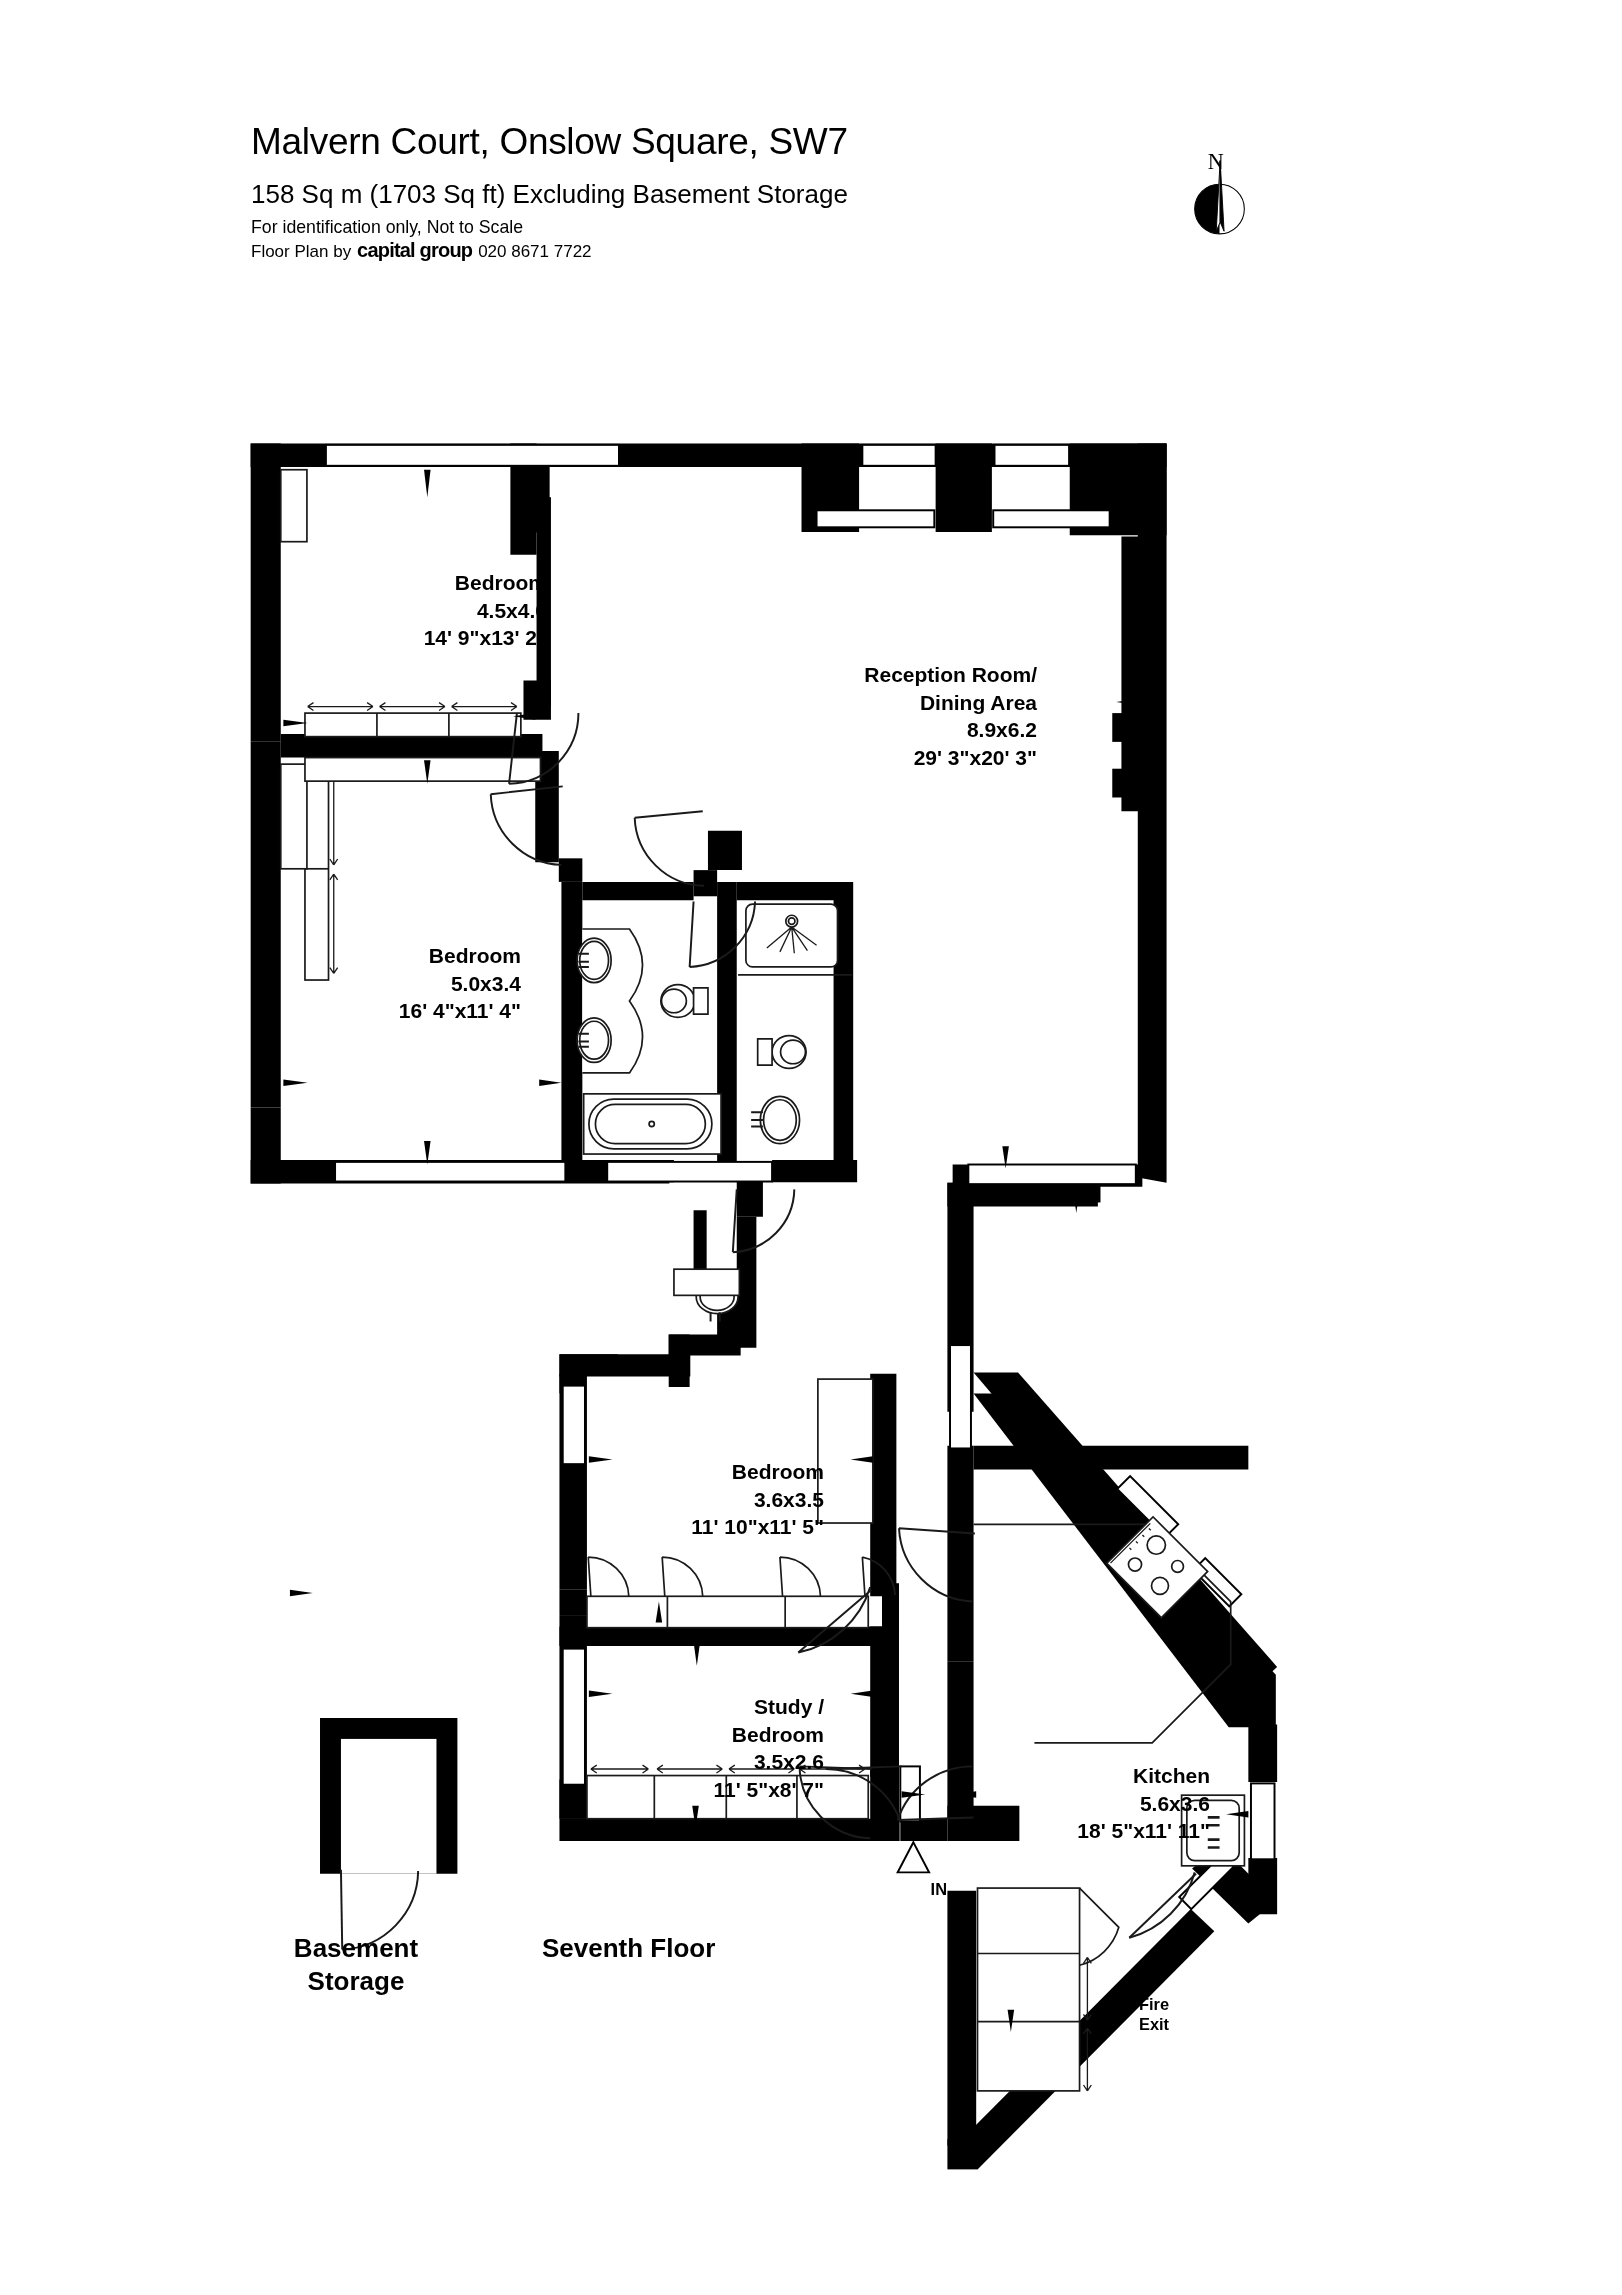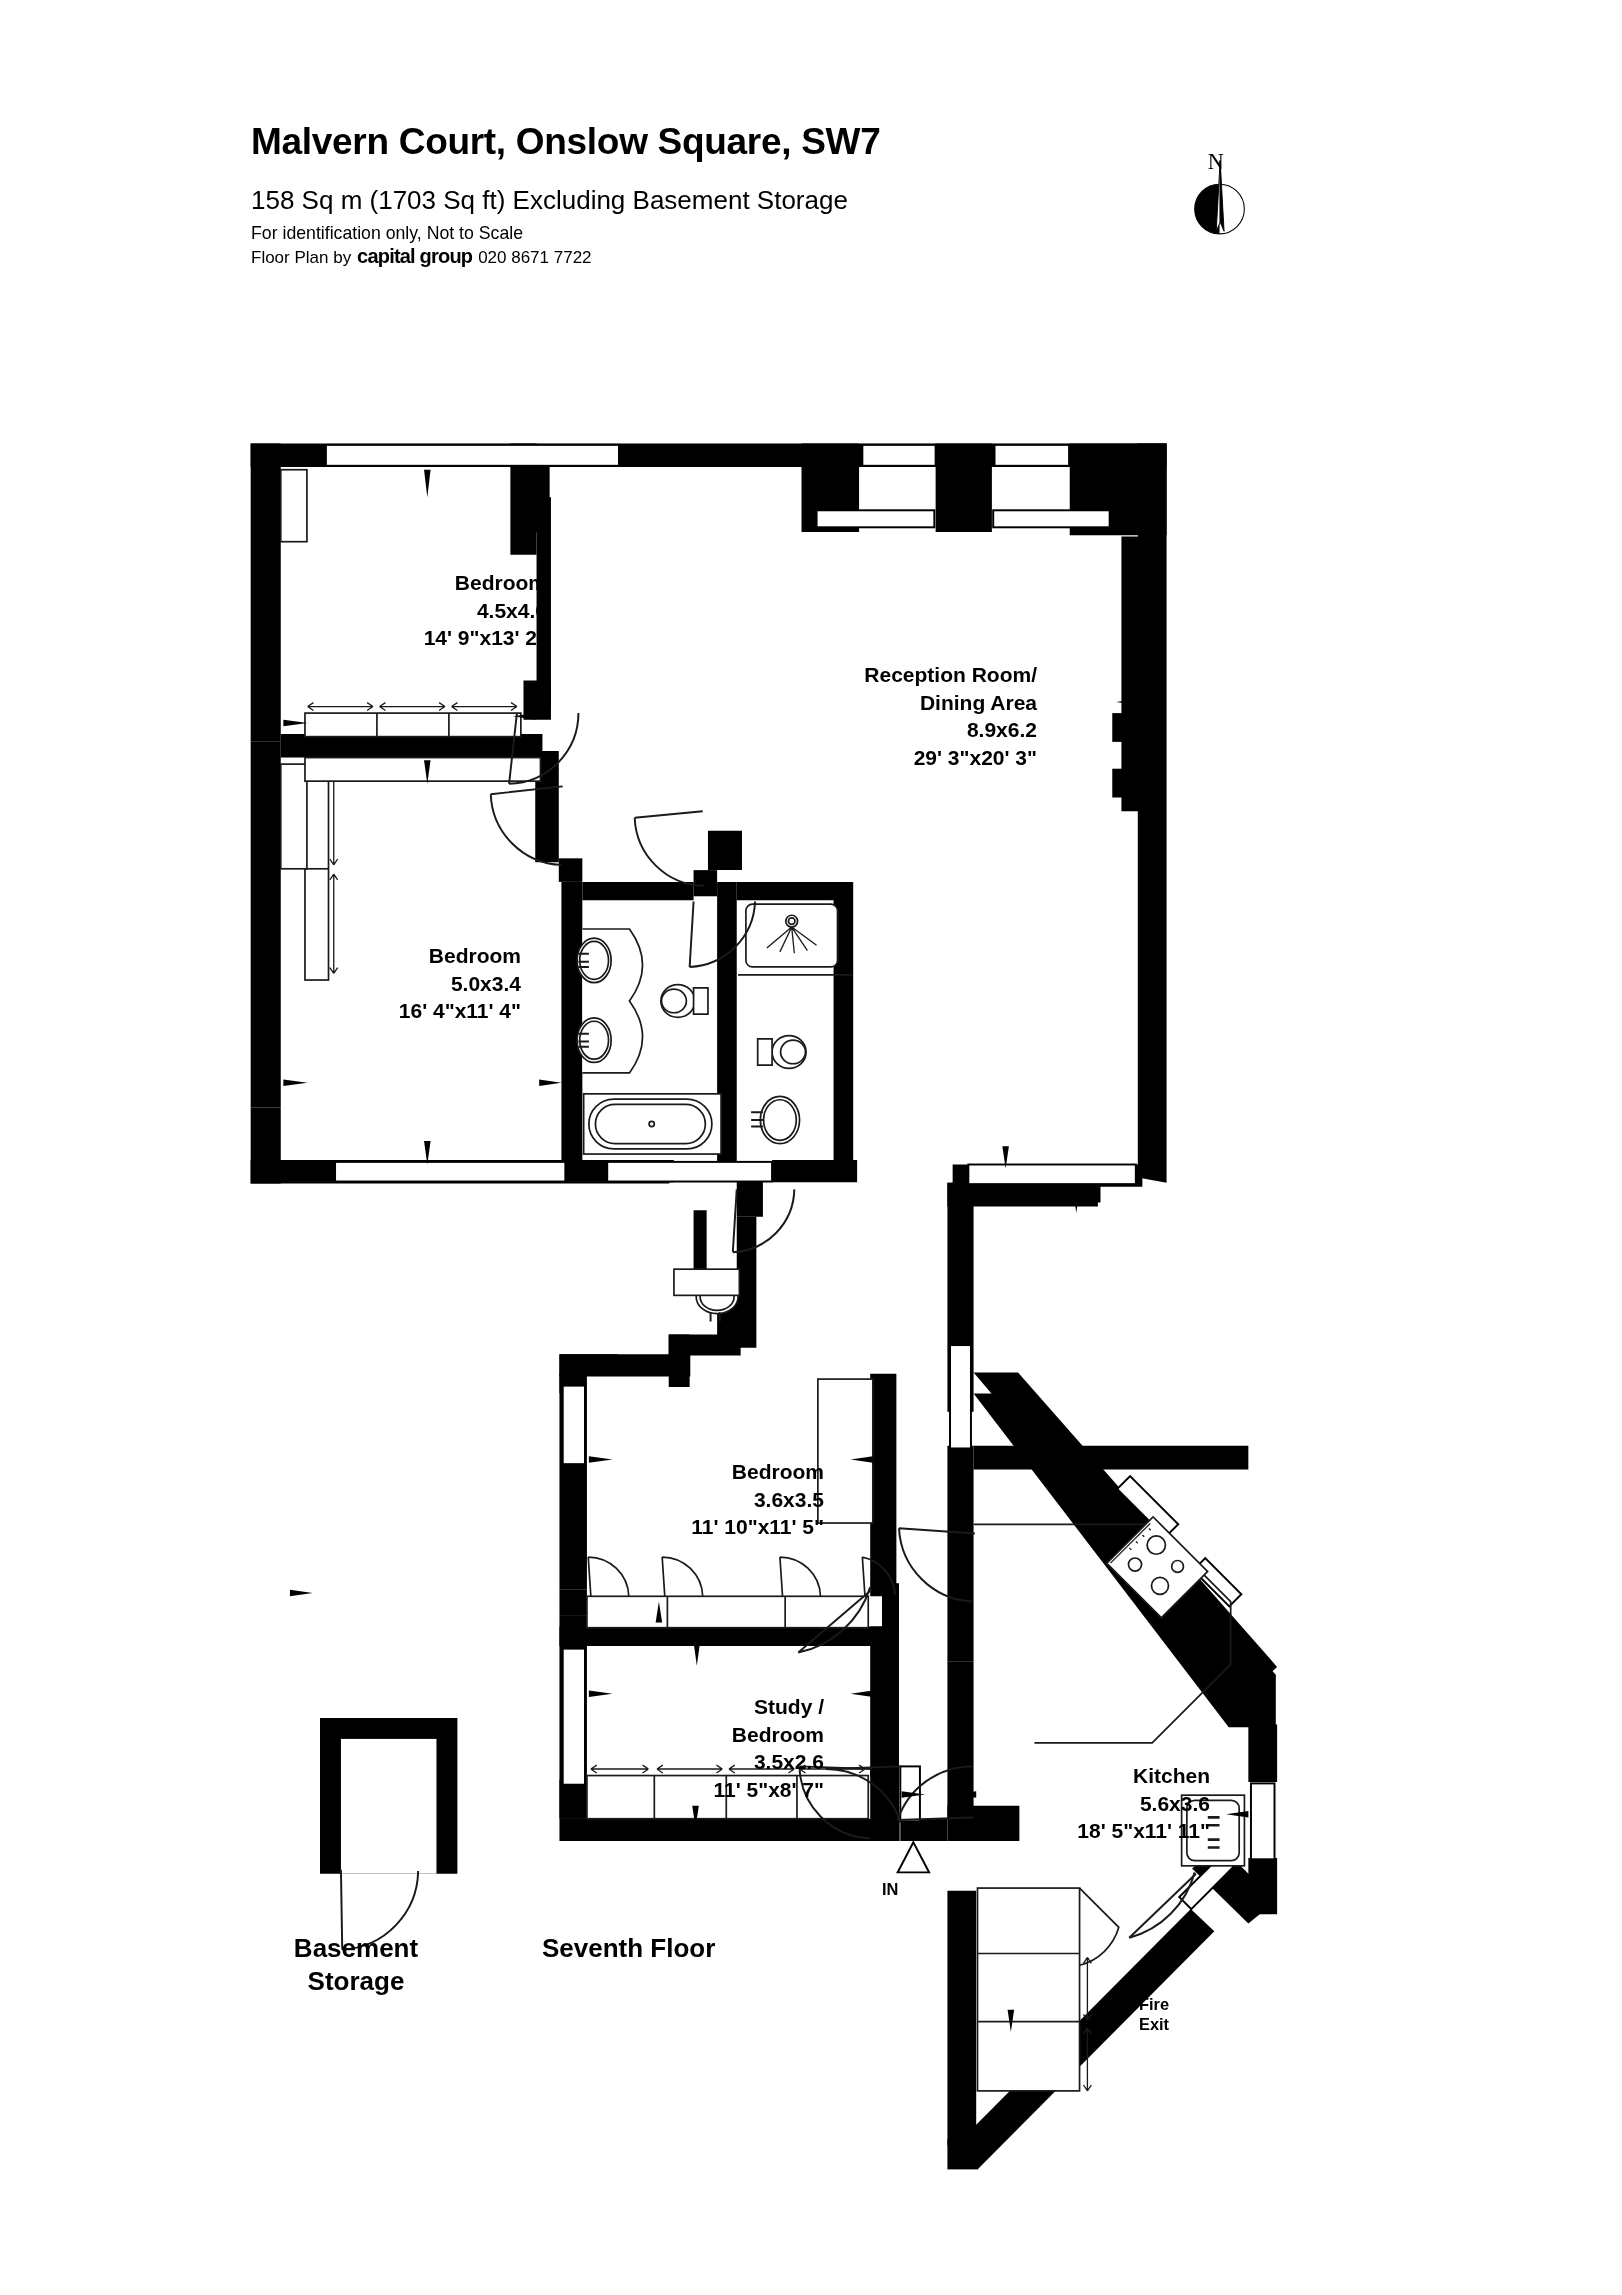--- a/index.html
+++ b/index.html
@@ -4,42 +4,42 @@
 <style>
   html,body{margin:0;padding:0;background:#ffffff;}
   body{
     width:1622px;height:2295px;position:relative;overflow:hidden;
     font-family:"Liberation Sans", sans-serif;color:#000;
   }
   .page{position:absolute;inset:0;background:#fff;}
 
   
   .header{position:absolute;left:251px;top:123px;width:916px;}
-  .title{font-size:37px;font-weight:bold;letter-spacing:-0.3px;line-height:1.05;margin:0 0 22px 0;}
+  .title{font-size:37px;font-weight:normal;letter-spacing:-0.3px;line-height:1.05;margin:0 0 16px 0;}
   .subline{font-size:26px;font-weight:normal;line-height:1.28;margin:0;}
   .smallline{font-size:17.7px;line-height:1.3;margin-top:5.2px;}
   .credit{font-size:17px;display:flex;align-items:baseline;gap:5.9px;white-space:nowrap;}
   .brand{font-size:20px;font-weight:bold;letter-spacing:-0.8px;}
 
   
   .compass{position:absolute;left:1177px;top:145px;width:85px;height:98px;}
 
   
   .plan{position:absolute;left:0;top:0;width:1622px;height:2295px;pointer-events:none;}
   .plan svg{display:block;}
 
   
   .rlabel{position:absolute;text-align:right;font-weight:bold;line-height:1.32;
           font-size:21px;letter-spacing:0px;}
   .rlabel .nm{display:block;}
   .rlabel .d1{display:block;}
   .rlabel .d2{display:block;}
 
   .flabel{position:absolute;font-weight:bold;font-size:26px;line-height:1.25;text-align:center;}
-  .tinylabel{position:absolute;font-weight:bold;font-size:16.4px;line-height:1.22;text-align:left;}
+  .tinylabel{position:absolute;font-weight:bold;font-size:16.4px;line-height:1.22;text-align:right;}
 </style>
 </head>
 <body>
 
 <div class="page">
 
   <div class="header">
     <div class="title">Malvern Court, Onslow Square, SW7</div>
     <div class="subline">158 Sq m (1703 Sq ft) Excluding Basement Storage</div>
     <div class="smallline">For identification only, Not to Scale</div>

